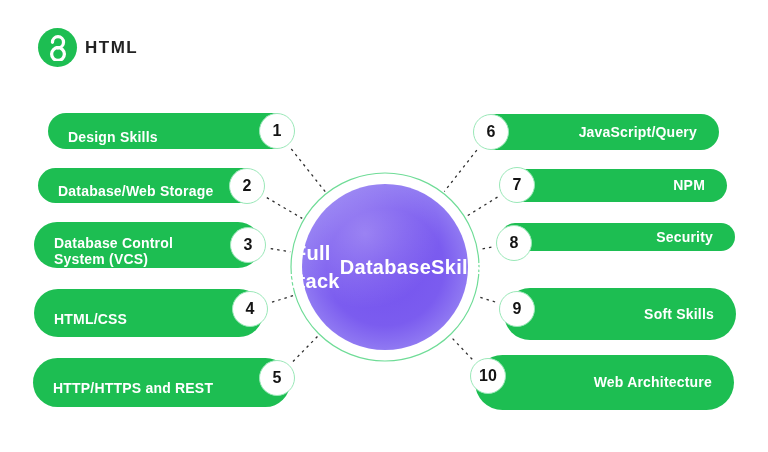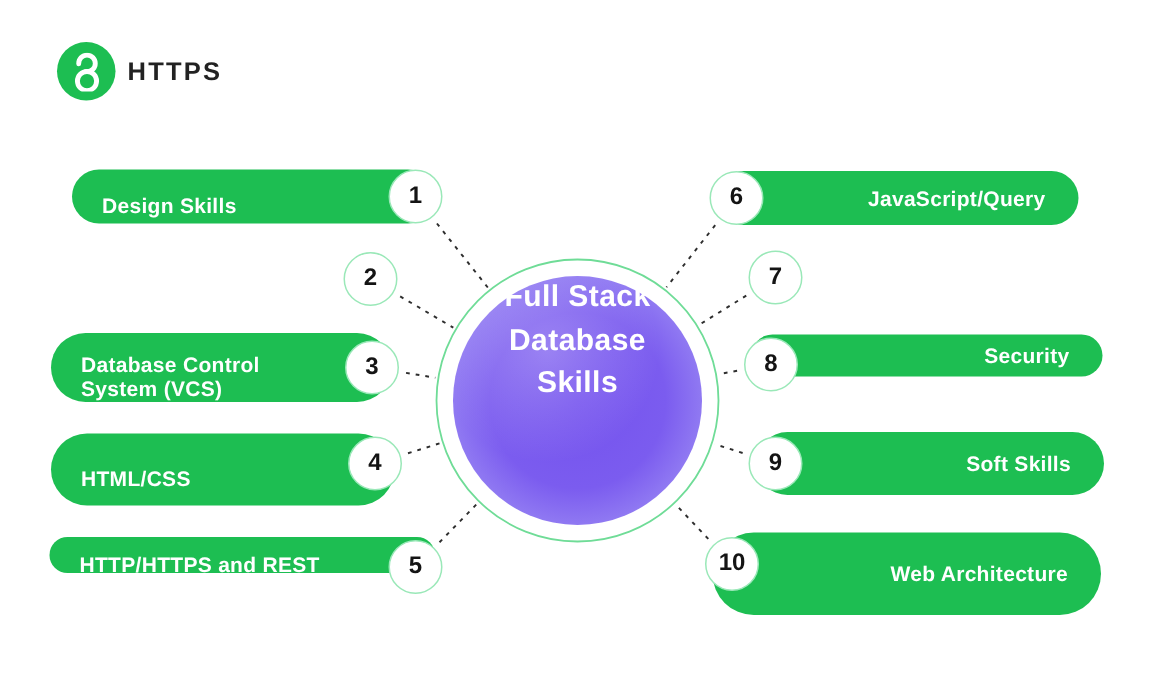--- a/index.html
+++ b/index.html
@@ -62,21 +62,21 @@
     display:flex;align-items:center;justify-content:center;
     font-size:16px;font-weight:700;color:var(--num);
   }
   
   .center-circle{
     position:absolute;left:302px;top:184px;width:166px;height:166px;
     border-radius:50%;
     background:
       radial-gradient(circle at 38% 30%, rgba(255,255,255,.25), rgba(255,255,255,0) 48%),
       radial-gradient(circle, #7452EE 0%, #7B5CEF 50%, #8F78F2 70%, #AE9DF6 84%, #CFC5FA 93%, rgba(207,197,250,0) 98%);
-    display:flex;flex-direction:column;align-items:center;justify-content:flex-start;
+    display:flex;flex-direction:row;align-items:center;justify-content:center;
   }
   .center-line{
     color:#fff;font-size:20px;font-weight:700;
     line-height:28.5px;letter-spacing:.3px;text-align:center;
   }
   svg.overlay{
     position:absolute;left:0;top:0;
     pointer-events:none;
   }
 </style>
@@ -99,43 +99,49 @@
       <line x1="472.2" y1="359.3" x2="450.9" y2="336.8" stroke="var(--dash)" stroke-width="1.3" stroke-dasharray="2.5 4"></line>
     </svg>
 
   <div class="logo-wrap">
     <div class="logo-circle">
       <svg width="26" height="26" viewBox="-12 -12 24 24">
         <circle cx="0" cy="5.6" r="5.9" fill="none" stroke="#fff" stroke-width="3"></circle>
         <circle cx="0" cy="-5.3" r="5.1" fill="none" stroke="#fff" stroke-width="3" pathLength="100" stroke-dasharray="78 22" stroke-dashoffset="-50" stroke-linecap="round"></circle>
       </svg>
     </div>
-    <span class="brand">HTTPS</span>
+    <span class="brand">HTML</span>
   </div>
 
   <div class="pill left" style="left:48px;top:113px;width:242px;height:36px">
     <span class="pill-label">Design Skills</span>
+  </div>
+  <div class="pill left" style="left:38px;top:168px;width:222px;height:35px">
+    <span class="pill-label">Database/Web Storage</span>
   </div>
   <div class="pill left" style="left:34px;top:222px;width:227px;height:46px">
     <span class="pill-label">Database Control System (VCS)</span>
   </div>
   <div class="pill left" style="left:34px;top:289px;width:229px;height:48px">
     <span class="pill-label">HTML/CSS</span>
   </div>
-  <div class="pill left" style="left:33px;top:358px;width:257px;height:24px">
+  <div class="pill left" style="left:33px;top:358px;width:257px;height:49px">
     <span class="pill-label">HTTP/HTTPS and REST</span>
   </div>
 
   <div class="pill right" style="left:478px;top:114px;width:241px;height:36px">
     <span class="pill-label">JavaScript/Query</span>
   </div>
+  <div class="pill right" style="left:504px;top:169px;width:223px;height:33px">
+    <span class="pill-label">NPM</span>
+  </div>
   <div class="pill right" style="left:501px;top:223px;width:234px;height:28px">
     <span class="pill-label">Security</span>
   </div>
-  <div class="pill right" style="left:504px;top:288px;width:232px;height:42px">
+  <div class="pill right" style="left:504px;top:288px;width:232px;height:52px">
     <span class="pill-label">Soft Skills</span>
   </div>
   <div class="pill right" style="left:475px;top:355px;width:259px;height:55px">
     <span class="pill-label">Web Architecture</span>
   </div>
 
   <div class="num" style="left:259px;top:113px">1</div>
   <div class="num" style="left:229px;top:168px">2</div>
   <div class="num" style="left:230px;top:227px">3</div>
   <div class="num" style="left:232px;top:291px">4</div>

